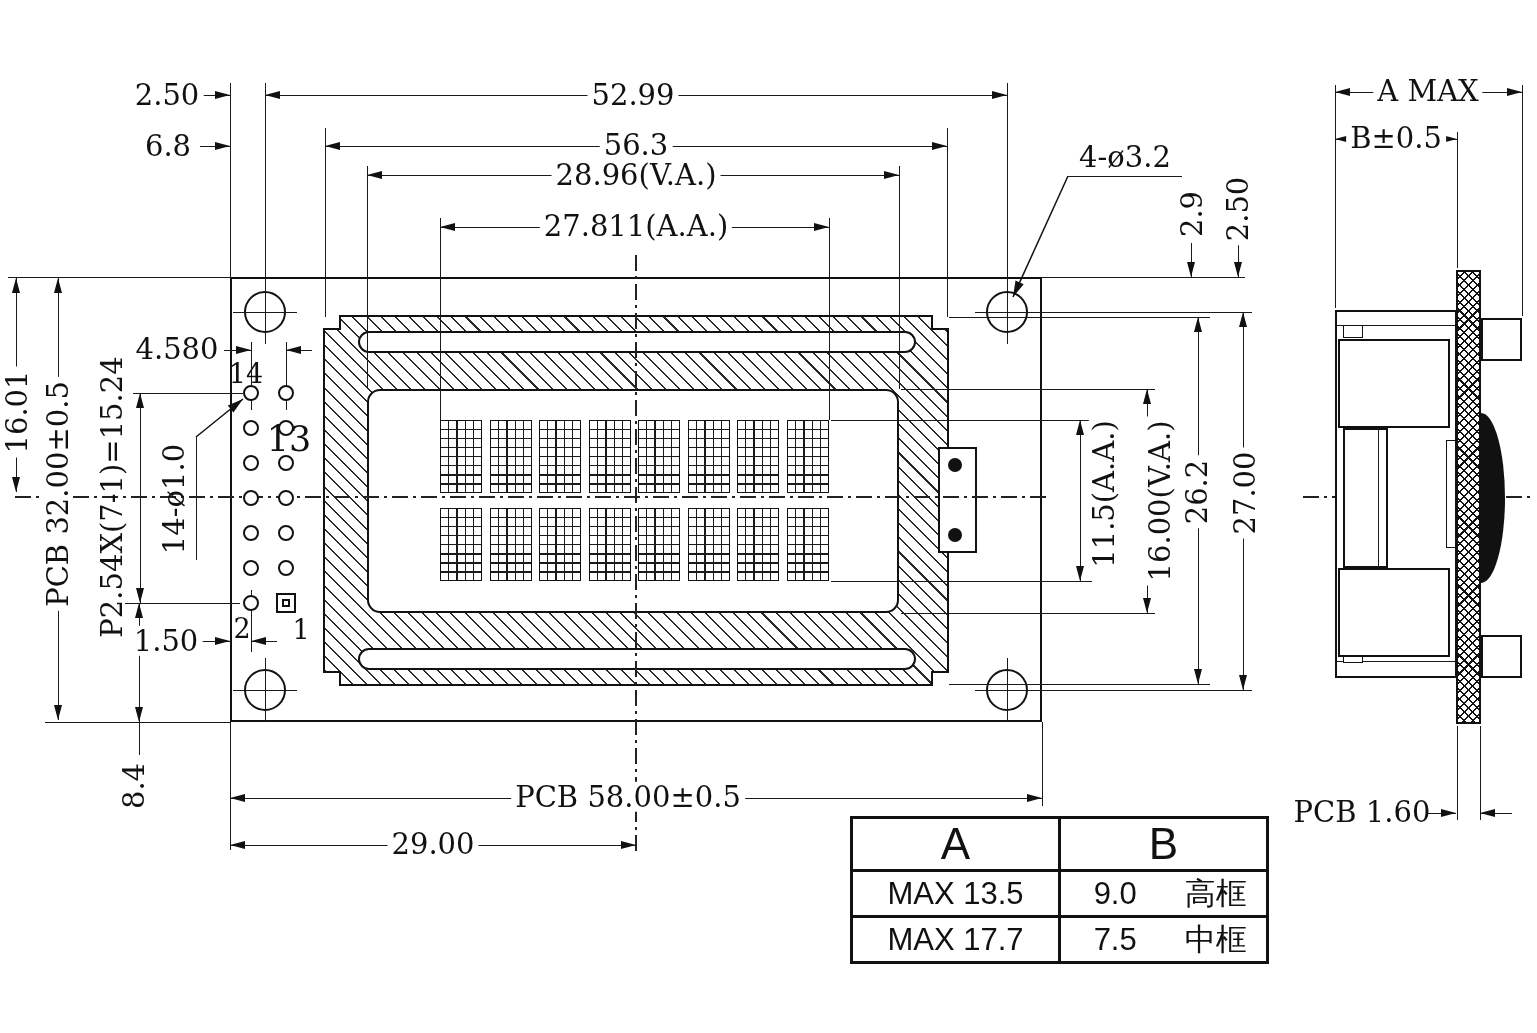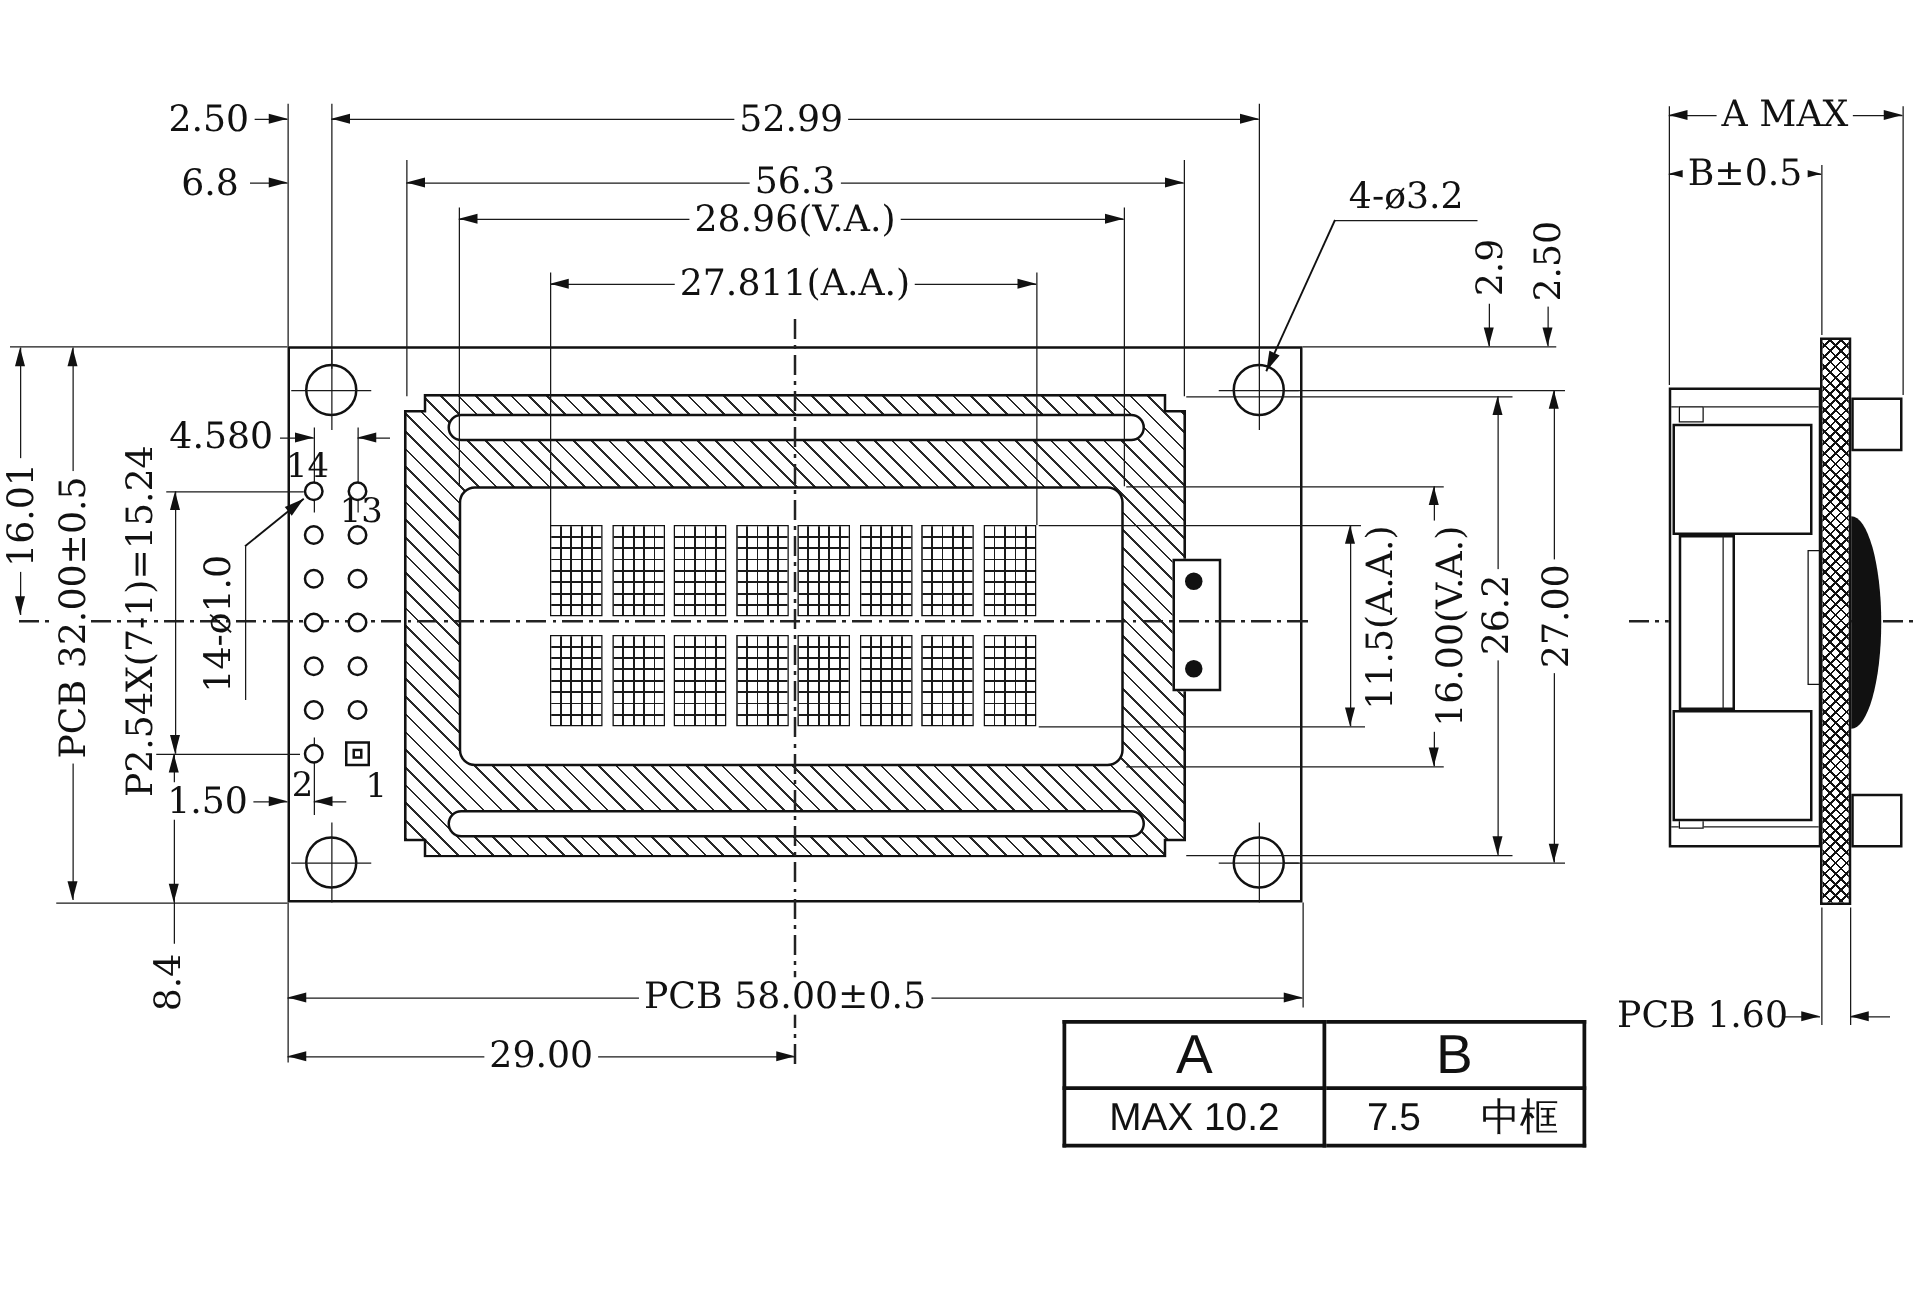--- a/index.html
+++ b/index.html
@@ -253,41 +253,48 @@
   <div class="rl-lab" style="left:1192px;top:214px;">2.9</div>
   <div class="rl-lab" style="left:1238px;top:209px;">2.50</div>
   <div class="rl-lab" style="left:17px;top:412px;">16.01</div>
   <div class="rl-lab" style="left:58px;top:494px;">PCB 32.00±0.5</div>
   <div class="rl-lab nob" style="left:112px;top:497px;">P2.54X(7-1)=15.24</div>
   <div class="rl-lab nob" style="left:174px;top:499px;">14-ø1.0</div>
   <div class="hl-lab" style="left:177px;top:349px;">4.580</div>
   <div class="hl-lab" style="left:166px;top:641px;">1.50</div>
   <div class="rl-lab" style="left:134px;top:786px;">8.4</div>
   <div class="hl-lab nob" style="left:246px;top:374px;font-size:27px;">14</div>
-  <div class="hl-lab nob" style="left:289px;top:364px;font-size:27px;margin-top:46px;">13</div>
+  <div class="hl-lab nob" style="left:289px;top:393px;font-size:35px;margin-top:46px;">13</div>
   <div class="hl-lab nob" style="left:242px;top:629px;font-size:27px;">2</div>
   <div class="hl-lab nob" style="left:301px;top:630px;font-size:27px;">1</div>
   <div class="rl-lab" style="left:1104px;top:494px;">11.5(A.A.)</div>
   <div class="rl-lab" style="left:1160px;top:501px;">16.00(V.A.)</div>
   <div class="rl-lab" style="left:1197px;top:492px;">26.2</div>
   <div class="rl-lab" style="left:1245px;top:493px;">27.00</div>
   <div class="hl-lab" style="left:628px;top:797px;">PCB 58.00±0.5</div>
   <div class="hl-lab" style="left:433px;top:844px;">29.00</div>
   <div class="hl-lab" style="left:1428px;top:91px;">A MAX</div>
   <div class="hl-lab" style="left:1396px;top:138px;">B±0.5</div>
   <div class="hl-lab nob" style="left:1362px;top:812px;">PCB 1.60</div>
 
   <table class="spec">
     <tbody>
         <tr>
       <th>A</th>
       <th>B</th>
     </tr>
     <tr>
-      <td>MAX 10.2</td>
+      <td>MAX 13.5</td>
+      <td>
+        <span class="bv">9.0</span>
+        <span class="bl">高框</span>
+      </td>
+    </tr>
+    <tr>
+      <td>MAX 17.7</td>
       <td>
         <span class="bv">7.5</span>
         <span class="bl">中框</span>
       </td>
     </tr>
   </tbody>
     </table>
 <div class="char-block" style="left: 440px; top: 420px; width: 42px; height: 73px;"></div>
     <div class="char-block" style="left: 490px; top: 420px; width: 42px; height: 73px;"></div>
     <div class="char-block" style="left: 539px; top: 420px; width: 42px; height: 73px;"></div>

